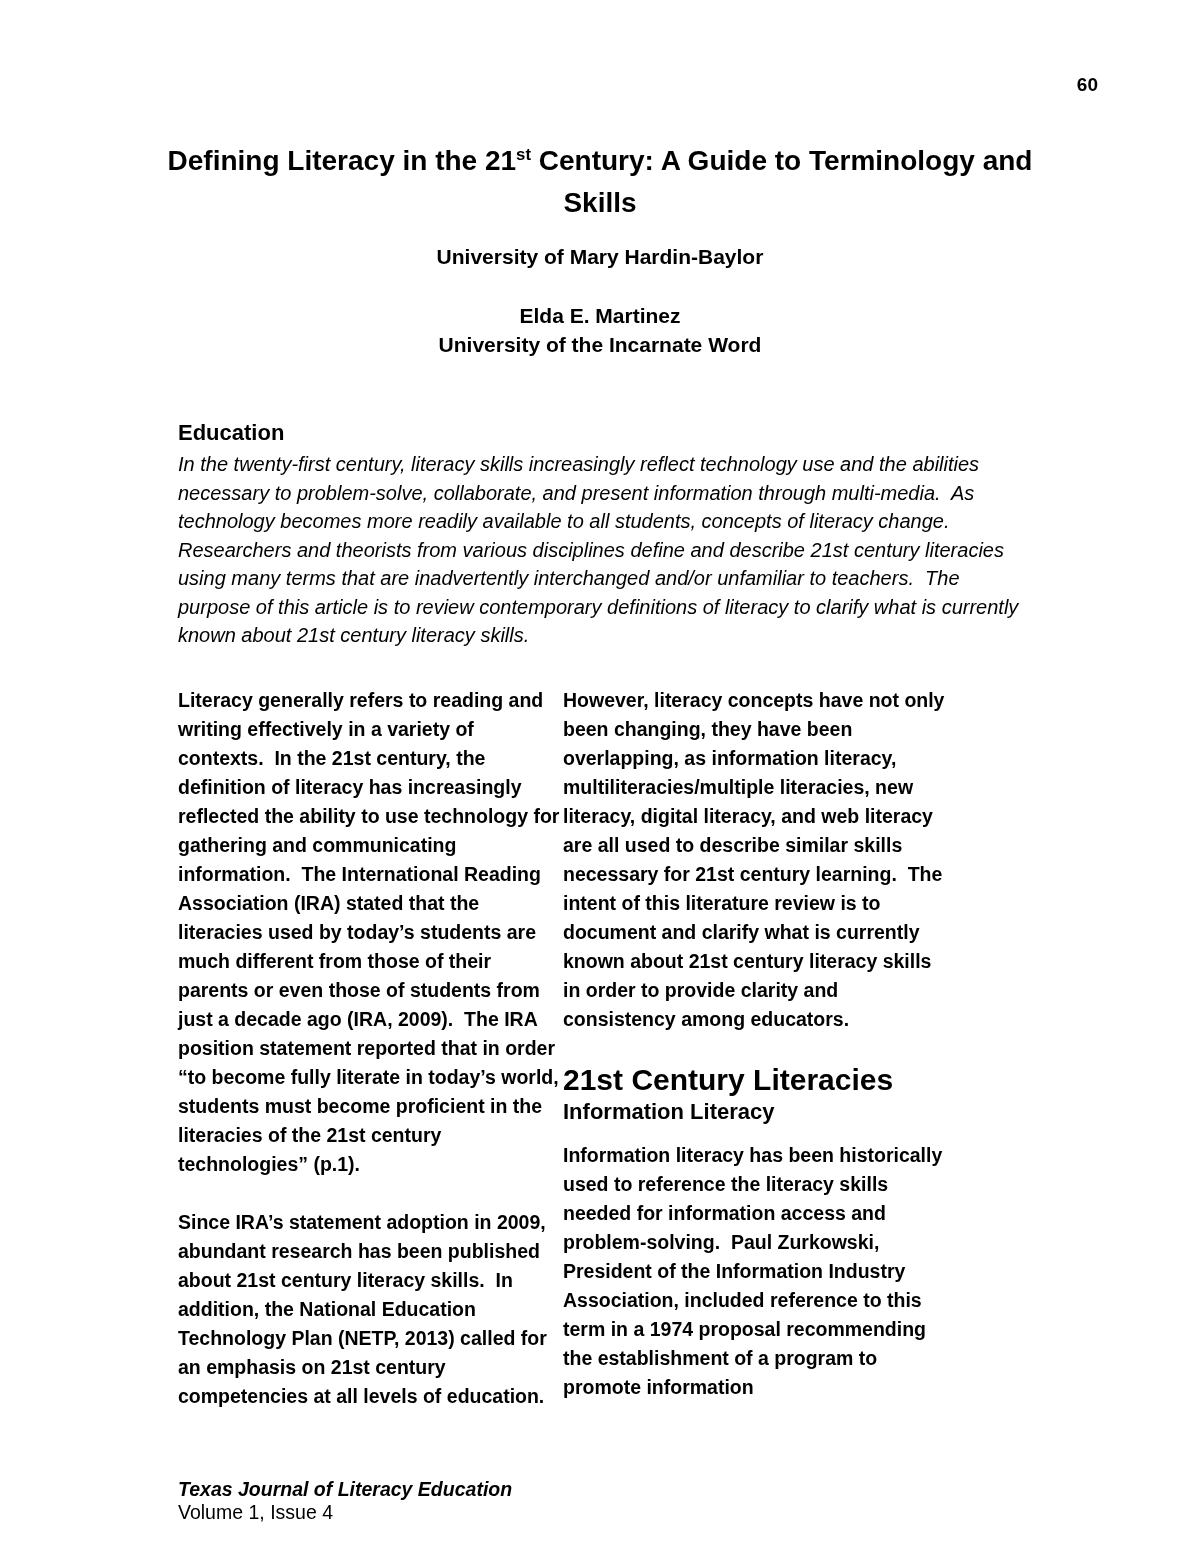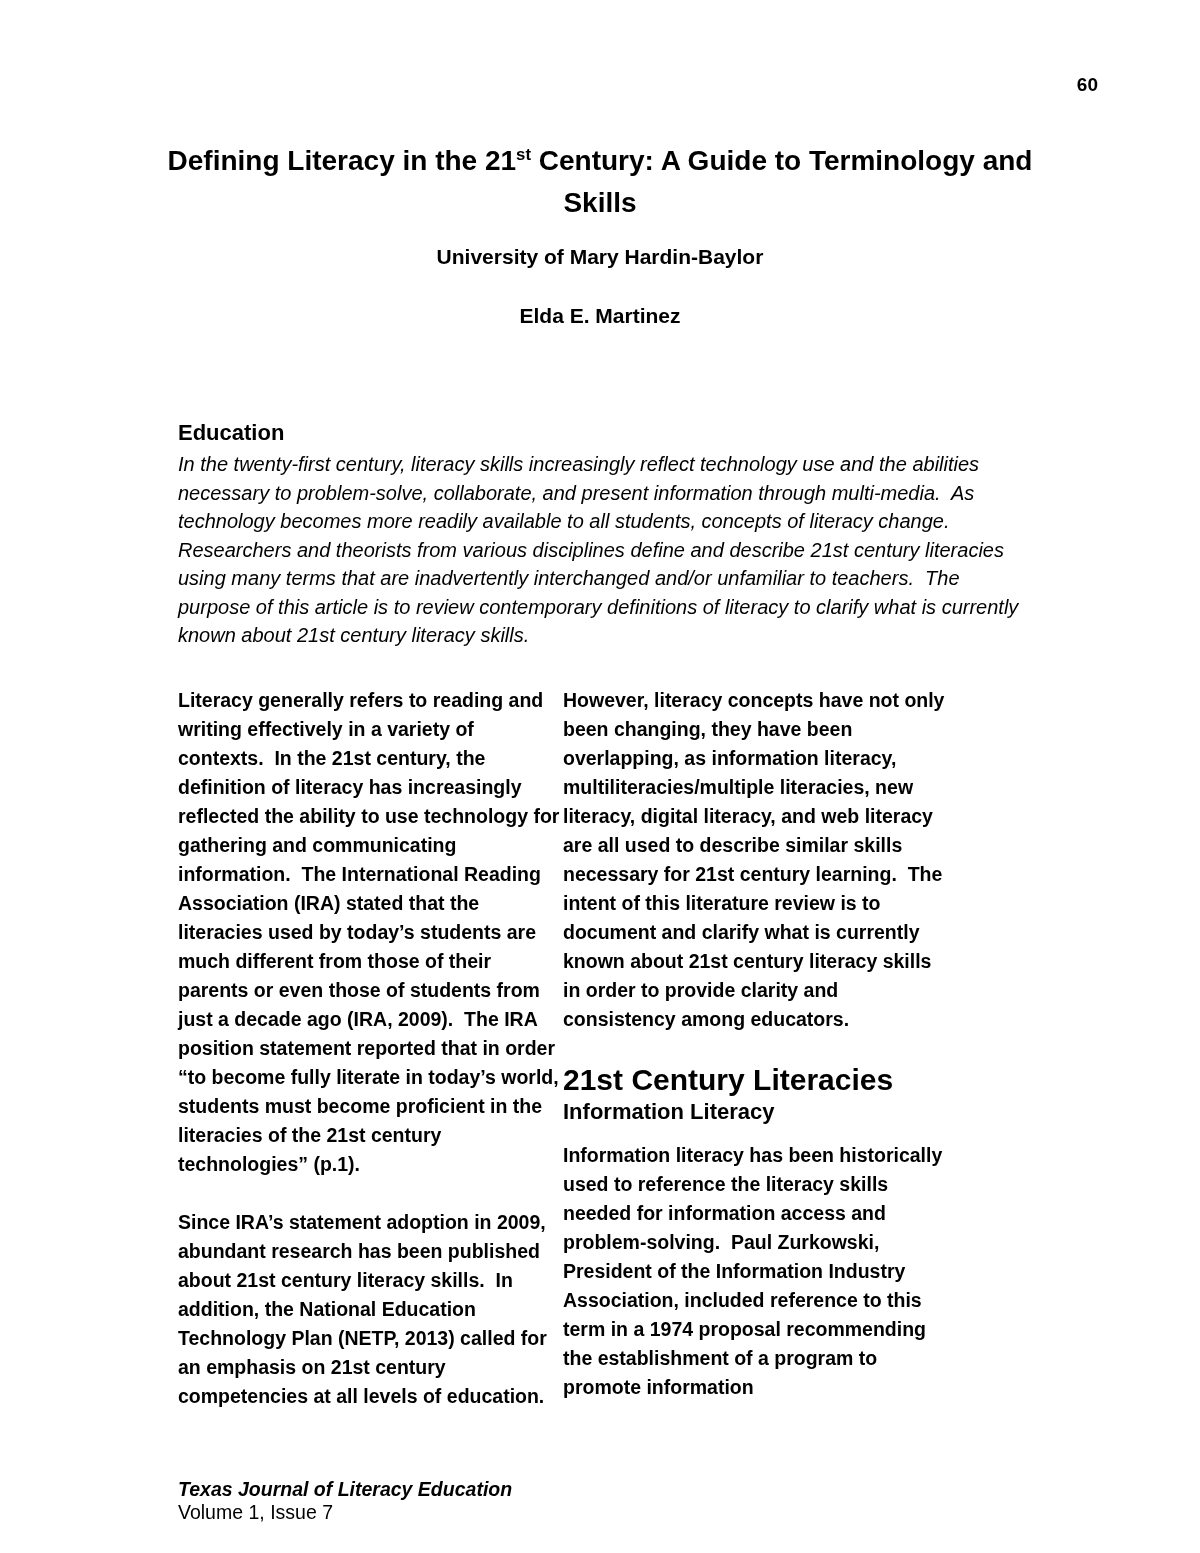--- a/index.html
+++ b/index.html
@@ -124,20 +124,21 @@
   <div class="page-number">60</div>
 
   <h1 class="title-block" style="margin:0;"><span>Defining Literacy in the 21</span><span class="title-sup">st</span><span> Century: A Guide to Terminology and Skills</span></h1>
 
   <div class="authors-block">
     <div class="author-group">
       <div>University of Mary Hardin-Baylor</div>
     </div>
     <div class="author-group">
       <div>Elda E. Martinez</div>
+      <div>University of the Incarnate Word</div>
     </div>
   </div>
 
   <div class="abstract-block">
     <div class="abstract-heading">Education</div>
     <div class="abstract-body">In the twenty-first century, literacy skills increasingly reflect technology use and the abilities necessary to problem-solve, collaborate, and present information through multi-media.  As technology becomes more readily available to all students, concepts of literacy change. Researchers and theorists from various disciplines define and describe 21st century literacies using many terms that are inadvertently interchanged and/or unfamiliar to teachers.  The purpose of this article is to review contemporary definitions of literacy to clarify what is currently known about 21st century literacy skills.</div>
   </div>
 
   <div class="columns">
 
@@ -150,16 +151,16 @@
       <p class="body-para">However, literacy concepts have not only been changing, they have been overlapping, as information literacy, multiliteracies/multiple literacies, new literacy, digital literacy, and web literacy are all used to describe similar skills necessary for 21st century learning.  The intent of this literature review is to document and clarify what is currently known about 21st century literacy skills in order to provide clarity and consistency among educators.</p>
       <h2 class="section-heading">21st Century Literacies</h2>
       <h3 class="subsection-heading">Information Literacy</h3>
       <p class="body-para">Information literacy has been historically used to reference the literacy skills needed for information access and problem-solving.  Paul Zurkowski, President of the Information Industry Association, included reference to this term in a 1974 proposal recommending the establishment of a program to promote information</p>
     </div>
 
   </div>
 
   <div class="footer">
     <div class="footer-journal">Texas Journal of Literacy Education</div>
-    <div class="footer-issue">Volume 1, Issue 7</div>
+    <div class="footer-issue">Volume 1, Issue 4</div>
   </div>
 
 </div>
 
 </body></html>

